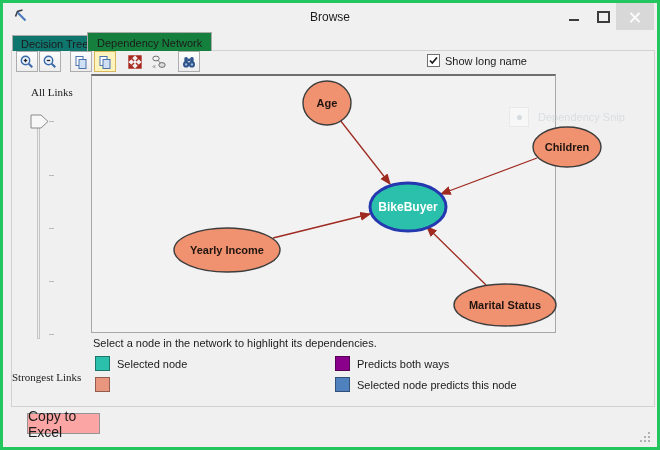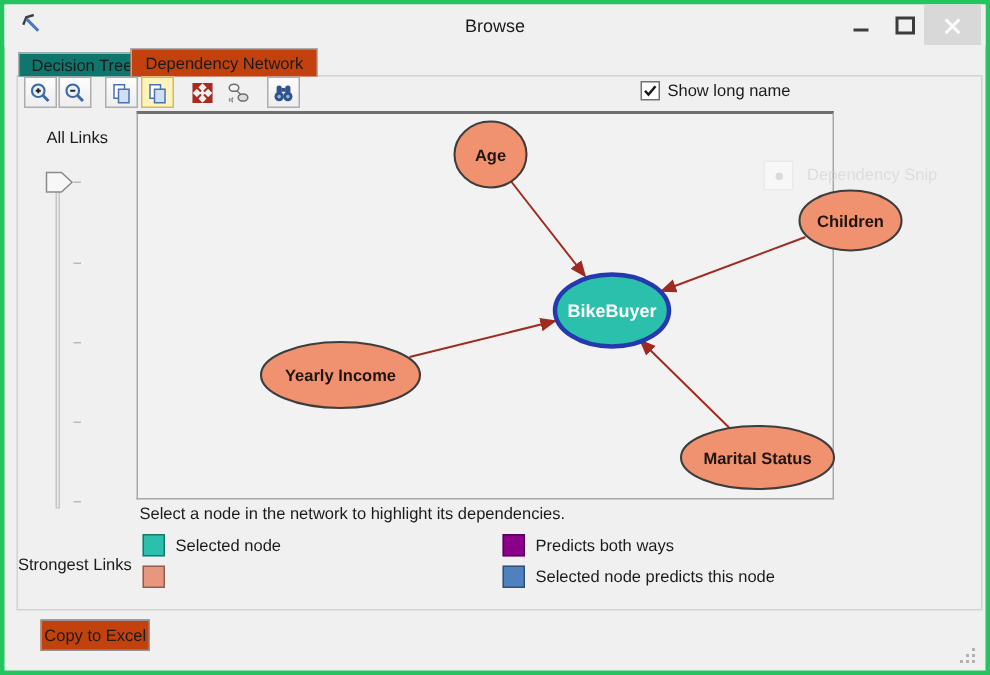--- a/index.html
+++ b/index.html
@@ -21,34 +21,34 @@
   .glyph-min{width:10px;height:2px;background:#3c3c3c;margin-top:6px;}
   .glyph-max{width:9px;height:8px;border:2px solid #3c3c3c;}
   .glyph-close{position:relative;width:12px;height:12px;}
   .glyph-close:before,.glyph-close:after{content:"";position:absolute;left:5px;top:0;width:2px;height:13px;background:#fbfbfb;}
   .glyph-close:before{transform:rotate(45deg);}
   .glyph-close:after{transform:rotate(-45deg);}
 
   
   .tab{position:absolute;font-size:11px;color:#1b1b1b;box-sizing:border-box;white-space:nowrap;}
   .tab-inactive{left:9px;top:32px;height:16px;padding:2px 8px 0 8px;background:#0f766e;border:1px solid #ababab;border-bottom:none;z-index:1;}
-  .tab-active{left:84px;top:29px;height:19px;padding:4px 9px 0 9px;background:#c2410c;border:1px solid #ababab;border-bottom:none;z-index:3;}
+  .tab-active{left:84px;top:29px;height:19px;padding:4px 9px 0 9px;background:#15803d;border:1px solid #ababab;border-bottom:none;z-index:3;}
   .tab-panel{position:absolute;left:8px;top:47px;width:644px;height:357px;background:#f0f0f0;border:1px solid #d2d2d2;box-sizing:border-box;z-index:0;}
 
   
   .tbtn{position:absolute;top:48px;width:22px;height:21px;box-sizing:border-box;border:1px solid #adadad;
         background:linear-gradient(#fdfdfd,#ededed);display:flex;align-items:center;justify-content:center;z-index:4;}
   .tbtn.flat{border-color:transparent;background:transparent;}
   .tbtn.toggled{background:#fdf3bd;border-color:#d9b75a;}
   .checkbox-row{position:absolute;left:424px;top:51px;display:flex;align-items:center;z-index:4;}
   .checkbox{width:13px;height:13px;background:#fff;border:1px solid #707070;box-sizing:border-box;display:flex;align-items:center;justify-content:center;}
   .checkbox-label{font-size:11px;color:#1b1b1b;margin-left:5px;}
 
   
-  .side-label{position:absolute;font-size:11px;color:#1b1b1b;z-index:4;}
+  .side-label{position:absolute;font-size:11px;color:#1b1b1b;z-index:4;font-family:Liberation Serif, serif;}
   .slider-track{position:absolute;left:34px;top:123px;width:3px;height:213px;background:#ececec;border:1px solid #c6c6c6;box-sizing:border-box;z-index:4;}
   .slider-thumb{position:absolute;left:27px;top:111px;z-index:5;}
   .tick{position:absolute;left:46px;width:5px;height:1px;background:#b9b9b9;z-index:4;}
 
   
   .net-canvas{position:absolute;left:88px;top:71px;width:465px;height:259px;box-sizing:border-box;
               background:#f2f2f2;border:1px solid #a8a8a8;border-top:2px solid #6f6f6f;z-index:2;}
   .net-svg{position:absolute;left:0;top:0;}
   .node-label{font-family:"Liberation Sans",sans-serif;font-size:11px;font-weight:bold;fill:#201510;}
   .node-label-selected{font-family:"Liberation Sans",sans-serif;font-size:12px;font-weight:bold;fill:#ffffff;}
@@ -59,22 +59,22 @@
             display:flex;align-items:center;justify-content:center;}
   .snip-dot{width:5px;height:5px;border-radius:50%;background:#ccd4d9;}
   .snip-text{font-size:11px;color:#d2d8db;margin-left:9px;white-space:nowrap;}
 
   
   .hint{position:absolute;left:90px;top:334px;font-size:11px;color:#1b1b1b;z-index:4;}
   .swatch{position:absolute;width:15px;height:15px;border:1px solid rgba(0,0,0,0.38);box-sizing:border-box;z-index:4;}
   .legend-label{position:absolute;font-size:11px;color:#1b1b1b;white-space:nowrap;z-index:4;}
 
   
-  .footer-btn{position:absolute;box-sizing:border-box;border:1px solid #949494;background:#c2410c;
-              font-family:"Liberation Sans",sans-serif;font-size:11px;color:#1b1b1b;
+  .footer-btn{position:absolute;box-sizing:border-box;border:1px solid #949494;background:#fca5a5;
+              font-family:"Liberation Sans",sans-serif;font-size:14px;color:#1b1b1b;
               display:flex;align-items:center;justify-content:center;z-index:4;}
   .btn-copy{left:24px;top:410px;width:73px;height:21px;}
   .btn-close-footer{left:573px;top:409px;width:68px;height:22px;}
   .resize-grip{position:absolute;right:6px;bottom:4px;z-index:4;}
 </style>
 </head>
 <body>
 
 <div class="window">
 

